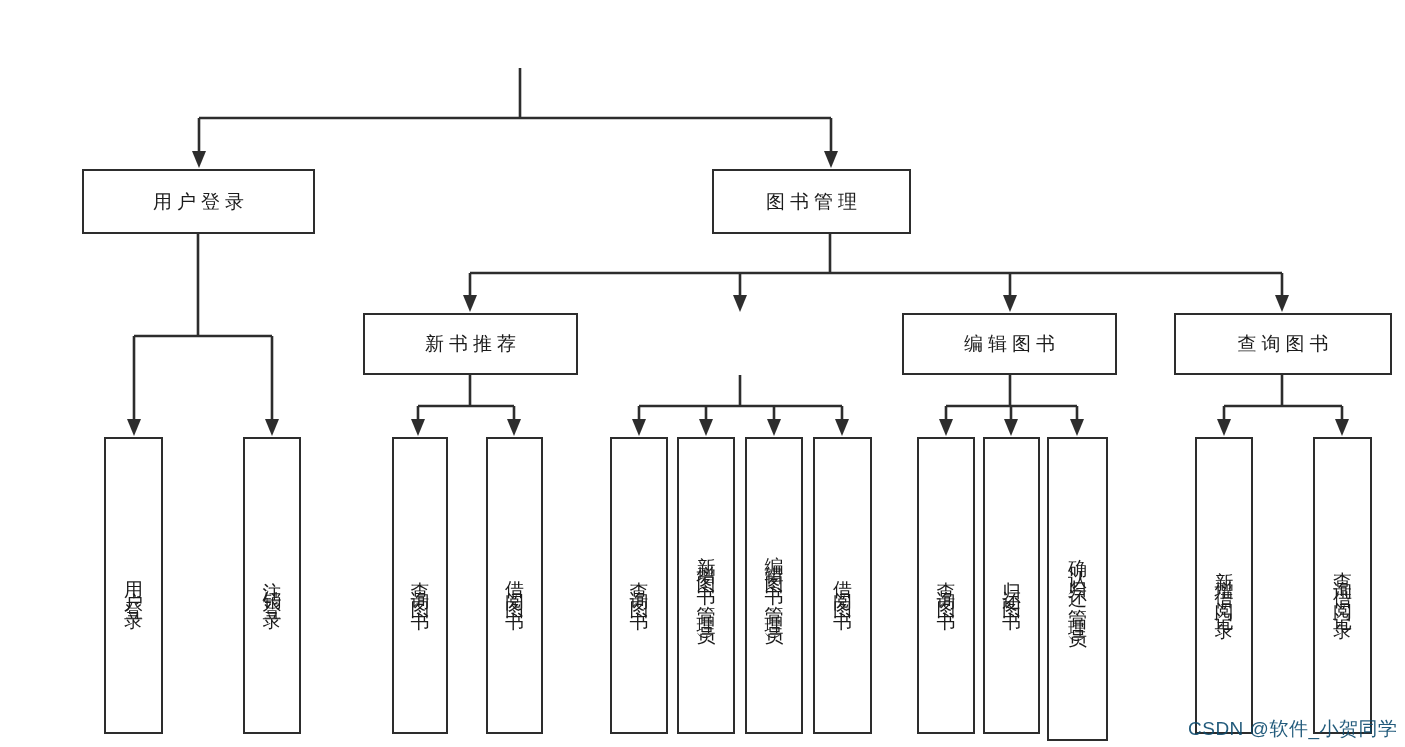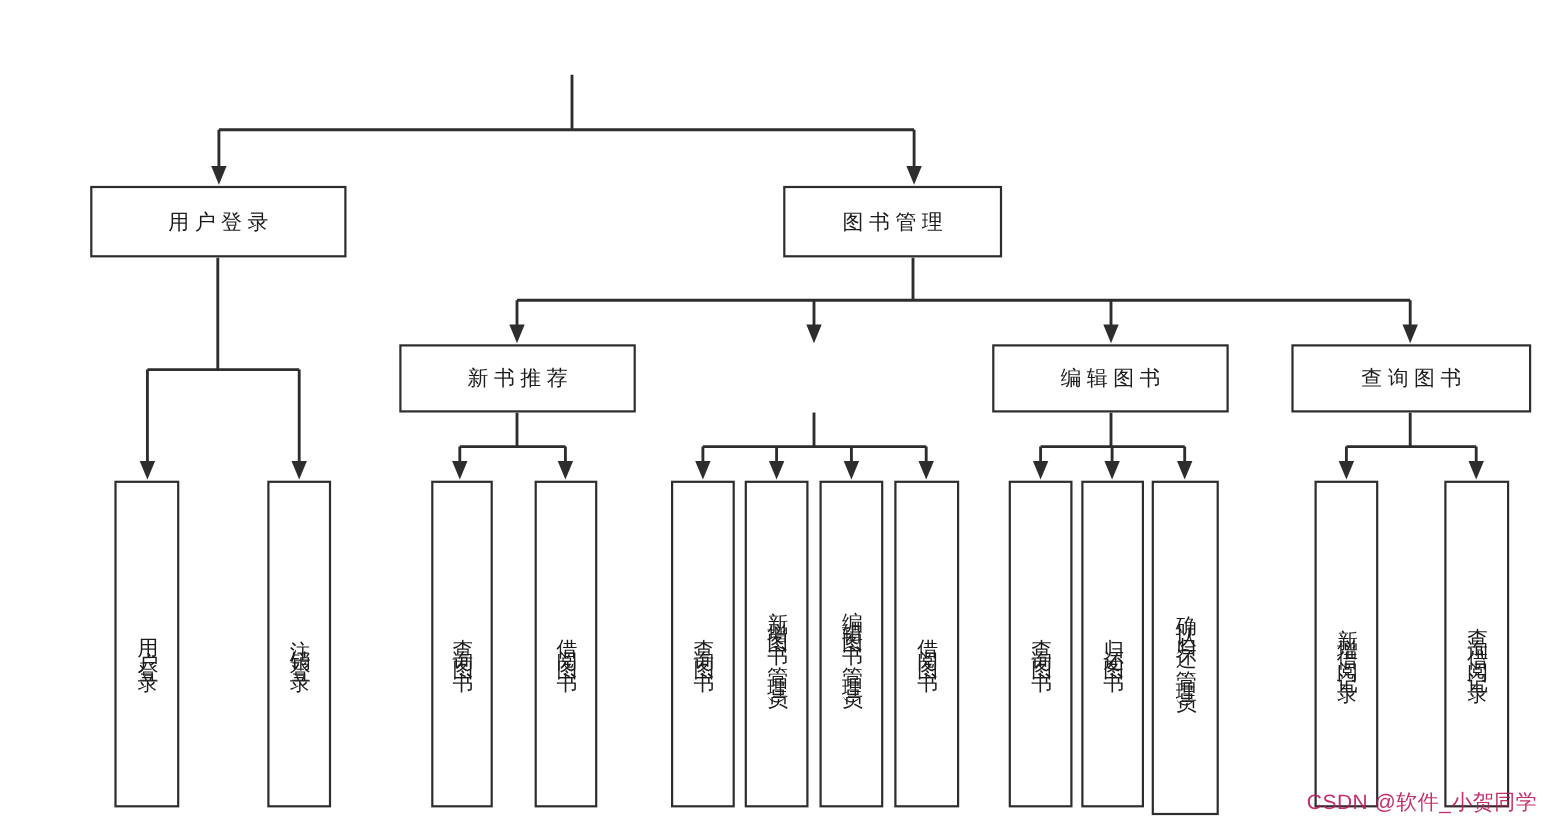--- a/index.html
+++ b/index.html
@@ -14,21 +14,21 @@
     display:flex; align-items:center; justify-content:center;
     color:#1b1b1b; font-size:19px; z-index:2;
   }
   .box.h .lbl { letter-spacing:5px; margin-left:5px; white-space:nowrap; }
   .box.v .lbl {
     writing-mode:vertical-rl; text-orientation:mixed;
     letter-spacing:10px; line-height:1.05;
   }
   .watermark {
     position:absolute; left:1188px; top:716px; z-index:5;
-    font-size:19px; color:#be185d; opacity:0.9; white-space:nowrap;
+    font-size:19px; color:#0c4a6e; opacity:0.9; white-space:nowrap;
     letter-spacing:0.5px;
   }
 </style>
 </head>
 <body>
 
 <div class="stage">
 
   <svg class="connectors" viewBox="0 0 1405 747" xmlns="http://www.w3.org/2000/svg">
     <g stroke="#2d2d2d" stroke-width="2.6" fill="none">

